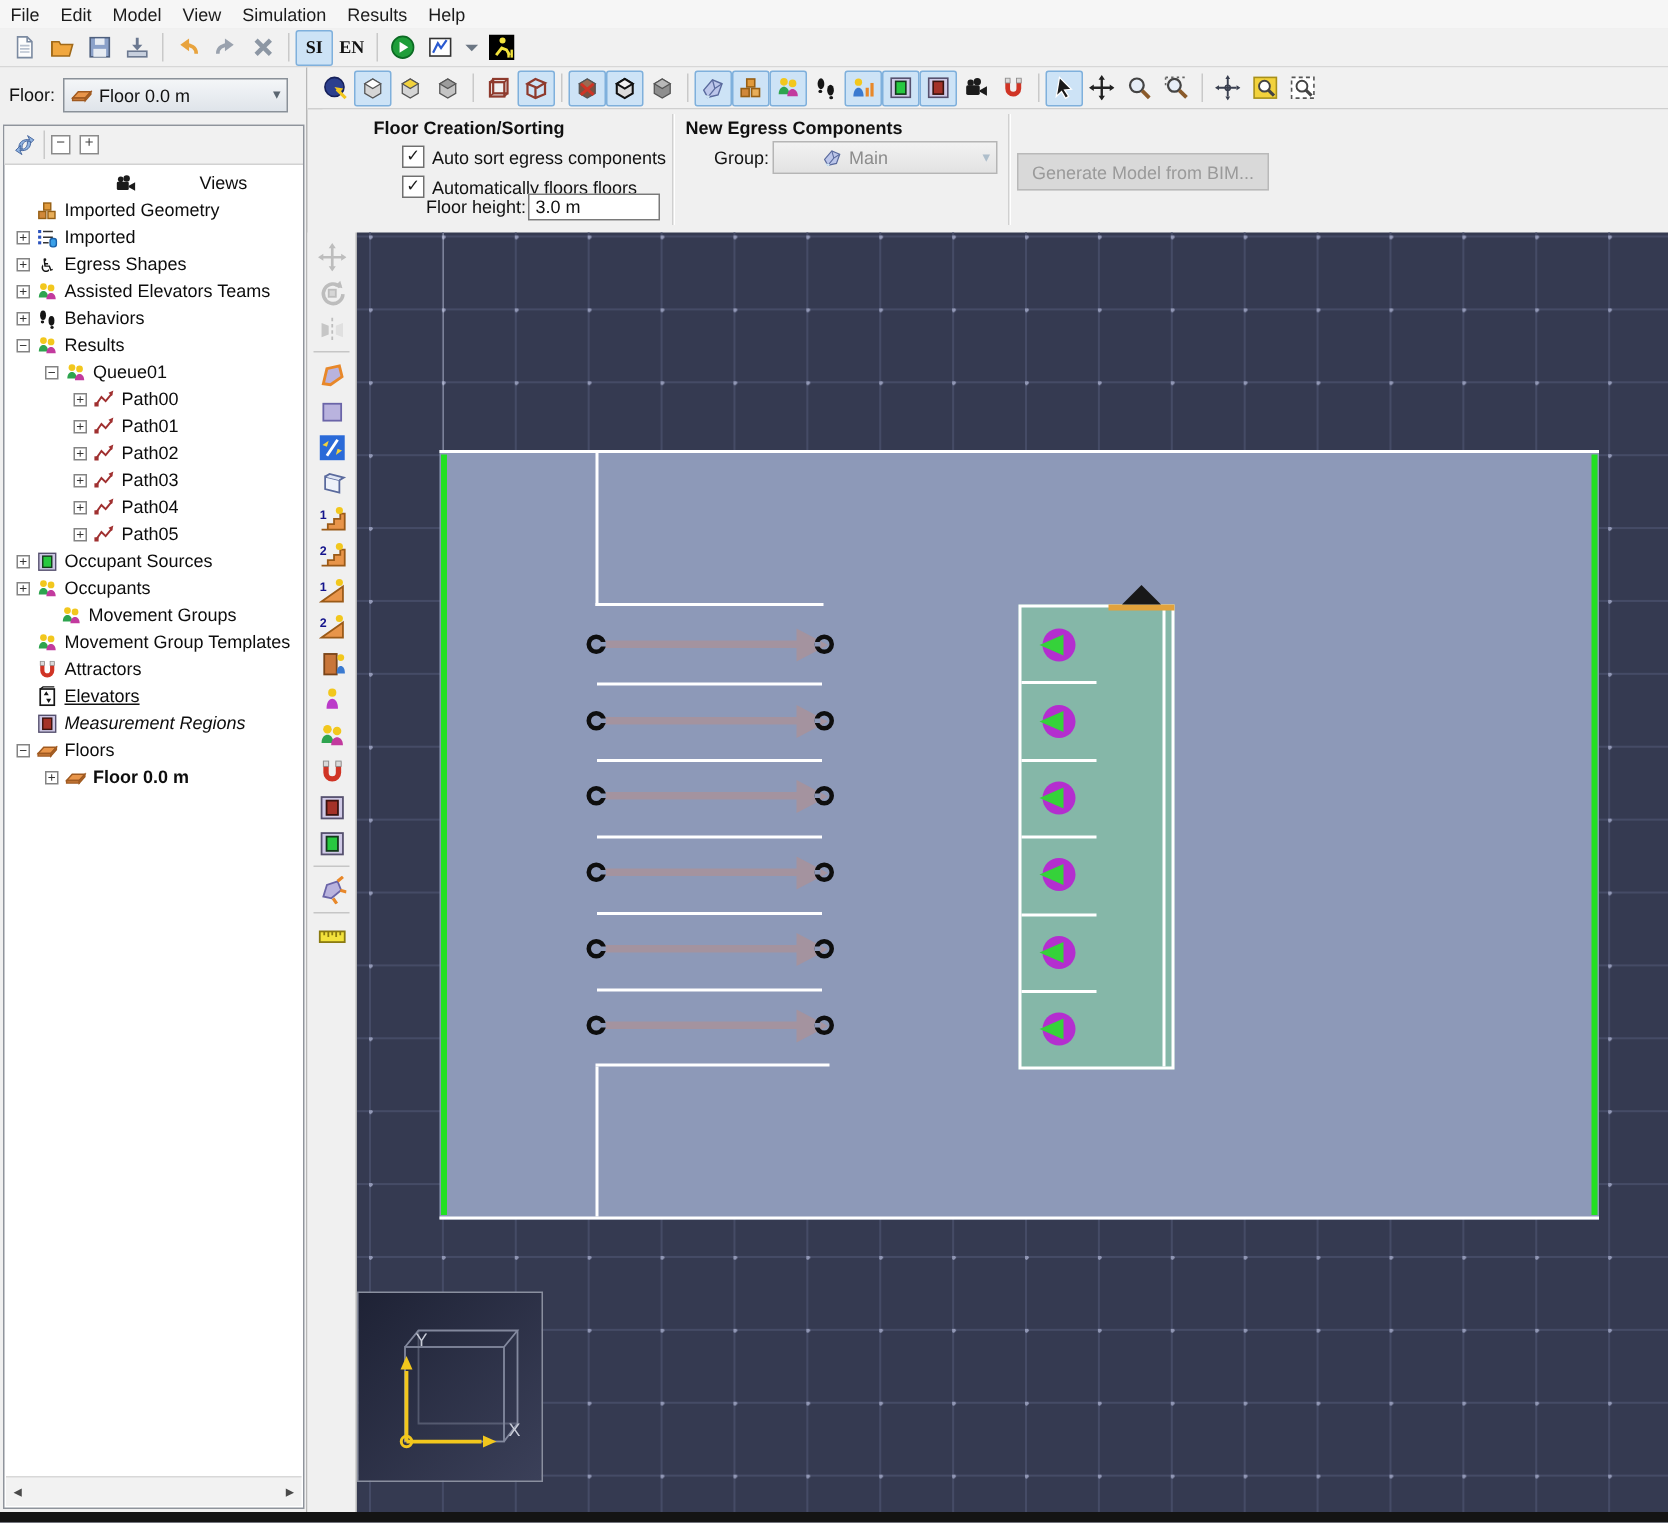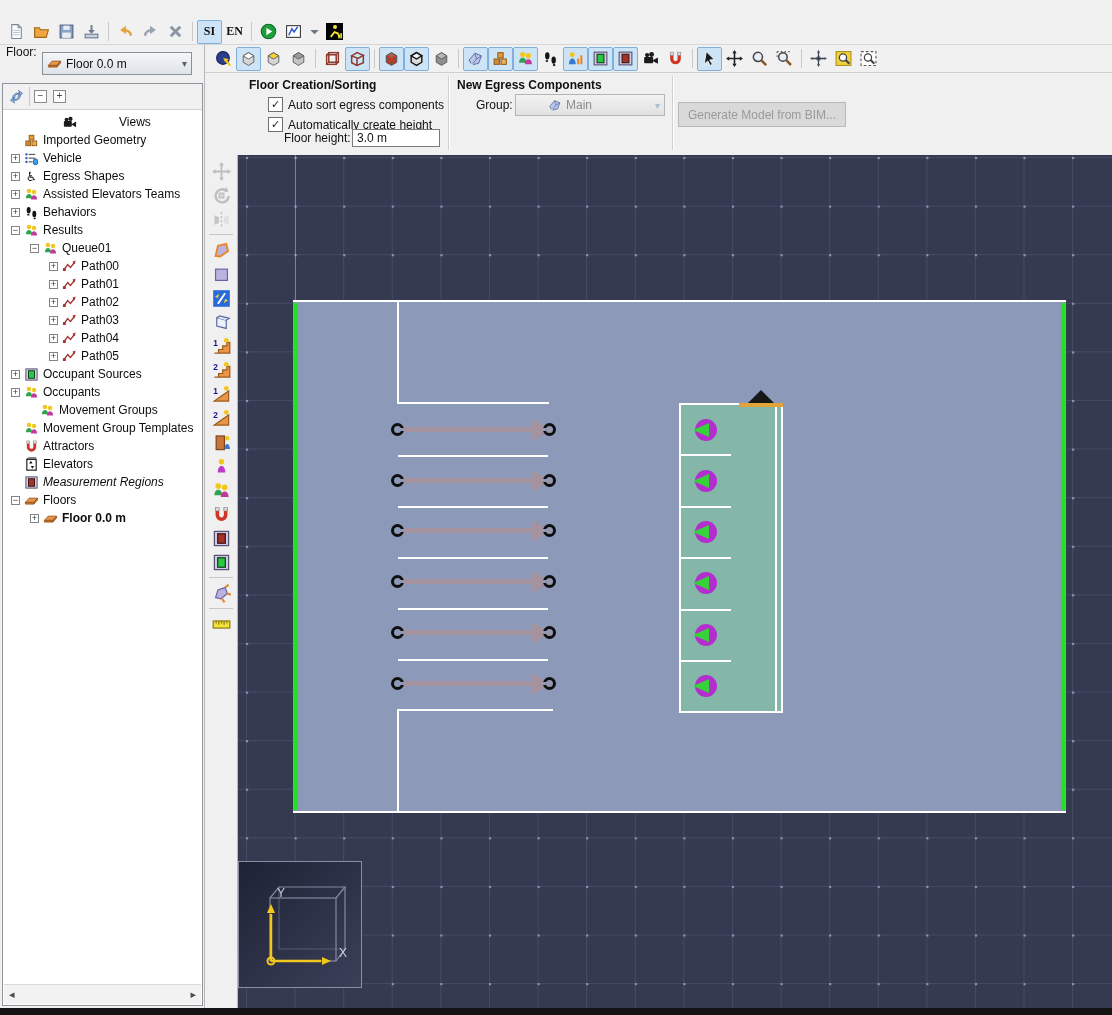--- a/index.html
+++ b/index.html
@@ -12,21 +12,21 @@
   #toolbar1{position:absolute;left:0;top:19px;width:100%;height:26px;background:#f1f1f1;display:flex;align-items:center;padding-left:4px;border-bottom:1px solid #d7d7d7;box-sizing:border-box;}
   .tbtn{width:23px;height:22px;display:flex;align-items:center;justify-content:center;border:1px solid transparent;border-radius:2px;flex:none;}
   .tbtn svg{width:17px;height:17px;display:block;}
   .tbtn.sel{background:#cde3f6;border-color:#7fb0dc;}
   .tbtn.textbtn{font-family:"Liberation Serif","DejaVu Serif",serif;font-weight:bold;font-size:12px;color:#111;}
   .tbtn.narrow{width:14px;}
   .vsep{width:1px;height:19px;background:#c9c9c9;margin:0 4px;flex:none;}
 
   
   #floor-row{position:absolute;left:0;top:45px;width:205px;height:37px;background:#f0f0f0;}
-  #floor-label{position:absolute;left:6px;top:0;}
+  #floor-label{position:absolute;left:6px;top:11px;}
   #floor-combo{position:absolute;left:42px;top:7px;width:150px;height:23px;background:linear-gradient(#f4f6f8,#dfe4ea);border:1px solid #8a9199;display:flex;align-items:center;padding:0 4px;box-sizing:border-box;}
   #floor-combo .fc-icon{width:15px;height:15px;margin-right:4px;flex:none;}
   #floor-combo .chev{margin-left:auto;color:#5a6570;font-size:10px;}
   #left-divider{position:absolute;left:204px;top:45px;width:1px;height:963px;background:#b7b7b7;}
 
   #tree-panel{position:absolute;left:2px;top:83px;width:201px;height:923px;background:#fff;border:1px solid #8f949c;box-sizing:border-box;}
   #tree-header{height:25px;background:#f1f1f1;border-bottom:1px solid #d2d2d2;display:flex;align-items:center;padding-left:5px;}
   #tree-header .hbtn{width:17px;height:17px;display:flex;align-items:center;justify-content:center;}
   #tree-header .hbtn svg{width:15px;height:15px;}
   #tree-header .box{width:11px;height:11px;border:1px solid #8a8a8a;background:#fff;font-size:10px;line-height:9px;text-align:center;color:#444;margin-right:6px;}
@@ -89,20 +89,29 @@
   #room-door-marker{position:absolute;left:67px;top:-15px;width:0;height:0;border-left:13px solid rgba(0,0,0,0);border-right:13px solid rgba(0,0,0,0);border-bottom:13px solid #181818;}
   #gizmo{position:absolute;left:0;top:706px;width:124px;height:127px;background:linear-gradient(135deg,#1e2235,#3b4059);border:1px solid #8a8f9f;box-sizing:border-box;}
 
   #bottom-strip{position:absolute;left:0;top:1008px;width:100%;height:7px;background:#141414;}
 </style>
 </head>
 <body>
 
 <div id="app">
 
+  <div id="menubar">
+      <div class="menu-item">File</div>
+      <div class="menu-item">Edit</div>
+      <div class="menu-item">Model</div>
+      <div class="menu-item">View</div>
+      <div class="menu-item">Simulation</div>
+      <div class="menu-item">Results</div>
+      <div class="menu-item">Help</div>
+    </div>
 
   <div id="toolbar1">
       <div class="tbtn">
         <span style="display: flex; width: 17px; height: 17px;">
           <svg viewBox="0 0 16 16">
             <path d="M3.5 1.5h6l3 3v10h-9z" fill="#fdfdfd" stroke="#7b8aa0"></path>
             <path d="M9.5 1.5v3h3" fill="none" stroke="#7b8aa0"></path>
             <path d="M5 7h6M5 9h6M5 11h6" stroke="#b9c2cf"></path>
           </svg>
         </span>
@@ -217,21 +226,21 @@
           <svg viewBox="0 0 16 16">
             <path d="M4 11C3 6.5 7 3.5 11.5 4.5L10 1.5l4.5 3-3.5 3.5.4-2.6C8 4.5 5.5 7.5 6.2 11z" fill="#8fb2e0" stroke="#4a6aa0" stroke-width=".7"></path>
             <path d="M12 5.5c1 4.5-3 7.5-7.5 6.5l1.5 3-4.5-3 3.5-3.5-.4 2.6c3.4.9 5.9-2.1 5.2-5.6z" fill="#8fb2e0" stroke="#4a6aa0" stroke-width=".7"></path>
           </svg>
         </span>
       <span class="vsep"></span>
       <span class="box">−</span>
       <span class="box">+</span>
     </div>
     <div id="tree-rows">
-        <div class="trow" style="padding-left: 8px; gap: 38px;">
+        <div class="trow" style="padding-left: 22px; gap: 38px;">
           <span class="exp-space"></span>
           <span class="ticon">
             <svg viewBox="0 0 16 16">
               <circle cx="4.8" cy="4.8" r="2" fill="#1b1b1b"></circle>
               <circle cx="9" cy="4.2" r="2.3" fill="#1b1b1b"></circle>
               <rect x="2" y="6.5" width="8.5" height="6" rx="1" fill="#1b1b1b"></rect>
               <path d="M10.5 9.5l4.5-2.5v6l-4.5-2.5z" fill="#1b1b1b"></path>
             </svg>
           </span>
           <span class="tlabel">Views</span>
@@ -251,21 +260,21 @@
           <span class="exp">+</span>
           <span class="ticon">
             <svg viewBox="0 0 16 16">
               <rect x="1.5" y="2.5" width="2.2" height="2.2" fill="#2a52be"></rect>
               <rect x="1.5" y="6.5" width="2.2" height="2.2" fill="#2a52be"></rect>
               <rect x="1.5" y="10.5" width="2.2" height="2.2" fill="#2a52be"></rect>
               <path d="M5 3.6h7M5 7.6h7M5 11.6h4" stroke="#333"></path>
               <rect x="10" y="8.5" width="4.5" height="6" rx="1.8" fill="#3aa0e8" stroke="#1a60a8"></rect>
             </svg>
           </span>
-          <span class="tlabel">Vehicle</span>
+          <span class="tlabel">Imported</span>
         </div>
         <div class="trow" style="padding-left: 8px;">
           <span class="exp">+</span>
           <span class="ticon">
             <svg viewBox="0 0 16 16">
               <text x="8" y="13" font-size="13.5" text-anchor="middle" fill="#151515" font-family="DejaVu Sans">♿</text>
             </svg>
           </span>
           <span class="tlabel">Egress Shapes</span>
         </div>
@@ -433,21 +442,21 @@
           <span class="exp-space"></span>
           <span class="ticon">
             <svg viewBox="0 0 16 16">
               <path d="M4.5 2.5v6a3.5 3.5 0 0 0 7 0v-6" fill="none" stroke="#d03425" stroke-width="3"></path>
               <rect x="3" y="2" width="3" height="3" fill="#d9d9d9" stroke="#888" stroke-width=".5"></rect>
               <rect x="10" y="2" width="3" height="3" fill="#d9d9d9" stroke="#888" stroke-width=".5"></rect>
             </svg>
           </span>
           <span class="tlabel">Attractors</span>
         </div>
-        <div class="trow" style="padding-left: 8px;">
+        <div class="trow" style="padding-left: 8px; text-decoration: underline;">
           <span class="exp-space"></span>
           <span class="ticon">
             <svg viewBox="0 0 16 16">
               <rect x="3" y="2.5" width="10" height="11.5" fill="#fff" stroke="#151515" stroke-width="1.2"></rect>
               <path d="M5.5 7l1.8-3 1.8 3zM10.8 9.5L9 12.5 7.2 9.5z" fill="#151515"></path>
               <path d="M3 2.5l2-1.5h8" fill="none" stroke="#151515"></path>
             </svg>
           </span>
           <span class="tlabel">Elevators</span>
         </div>
@@ -716,21 +725,21 @@
     </div>
 
   <div id="props">
     <div class="ptitle" style="left:34px;top:5px;">Floor Creation/Sorting</div>
     <div class="cb-row" style="left:53px;top:24px;">
       <span class="cb">✓</span>
       <span>Auto sort egress components</span>
     </div>
     <div class="cb-row" style="left:53px;top:44px;">
       <span class="cb">✓</span>
-      <span>Automatically create height</span>
+      <span>Automatically floors floors</span>
     </div>
     <div class="cb-row" style="left:69px;top:58px;">
       <span>Floor height:</span>
     </div>
     <div id="floor-height-input">
       <span>3.0 m</span>
     </div>
     <div class="pdivider" style="left:233px;"></div>
     <div class="ptitle" style="left:242px;top:5px;">New Egress Components</div>
     <div class="cb-row" style="left:261px;top:25px;">

